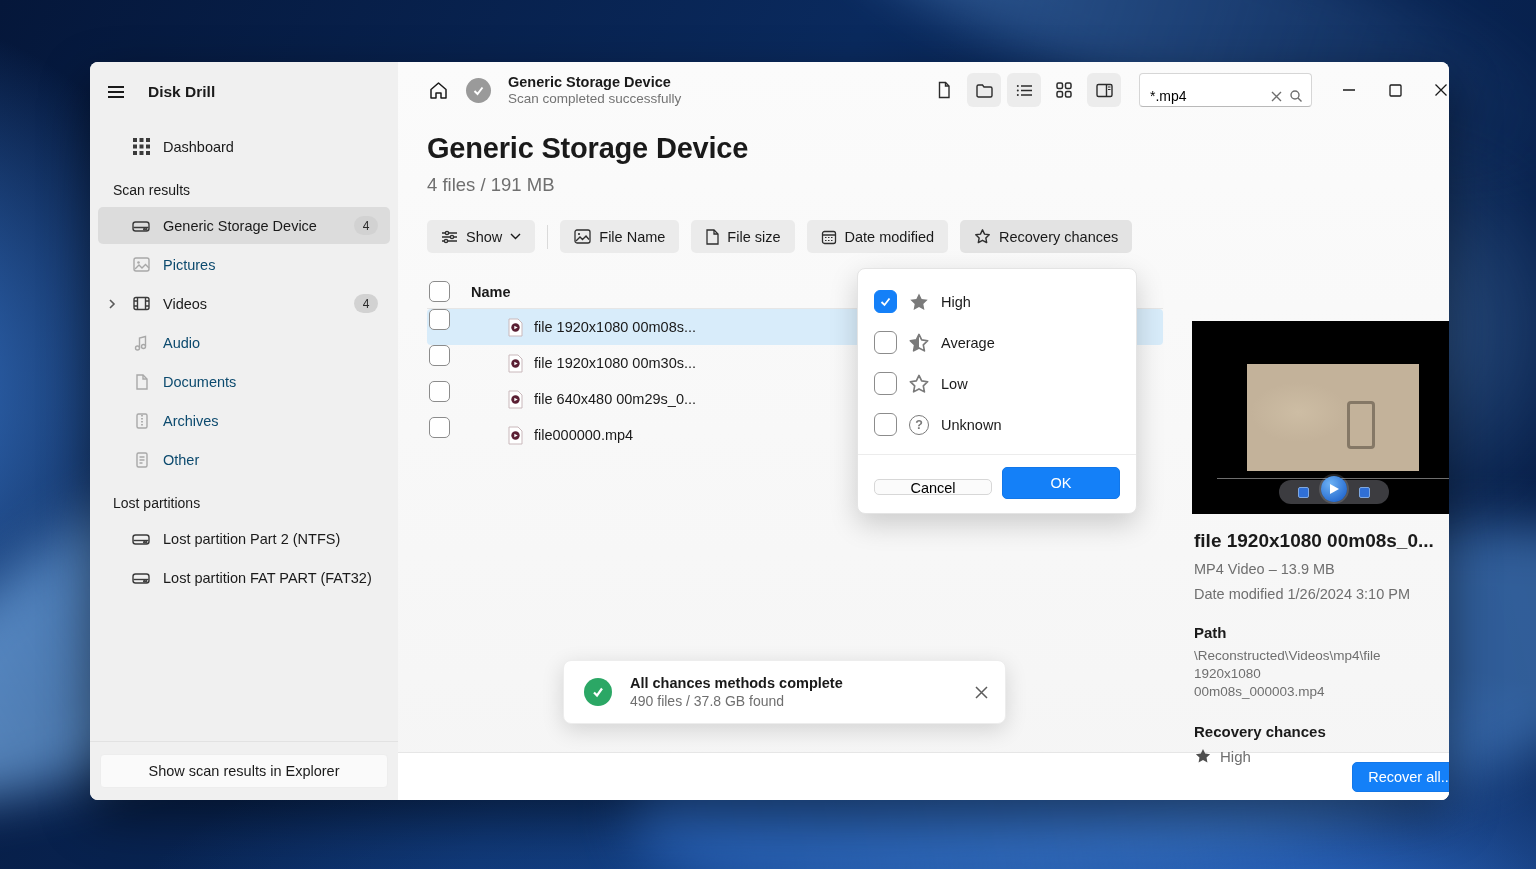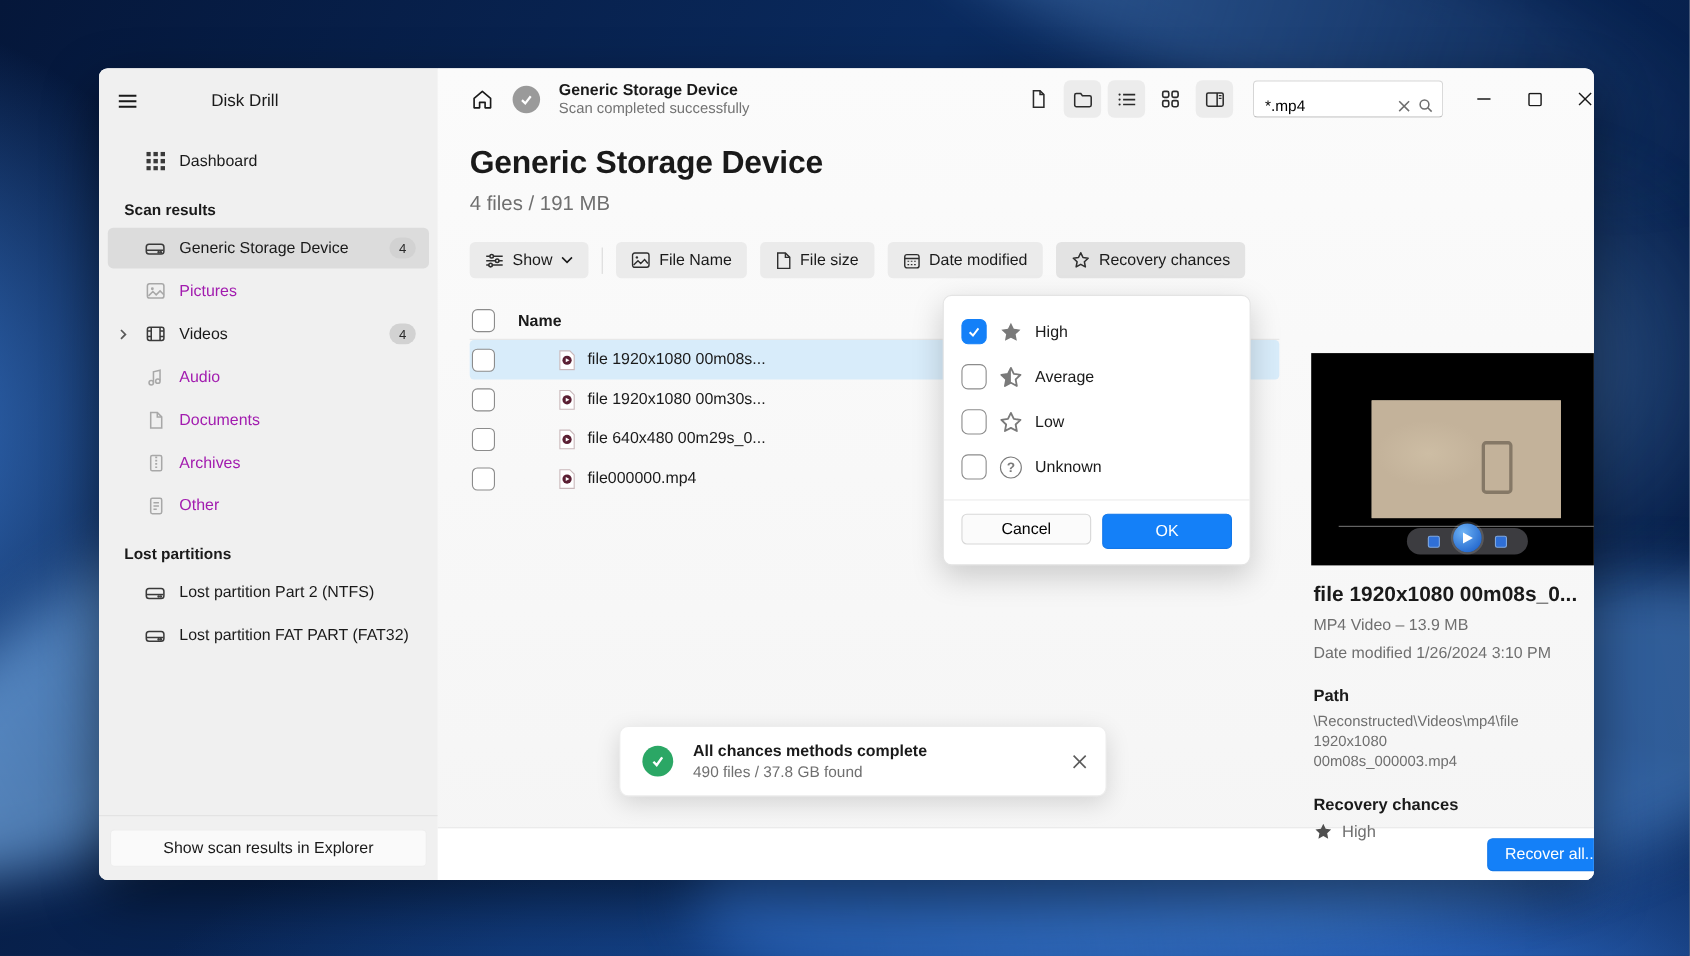--- a/index.html
+++ b/index.html
@@ -23,34 +23,34 @@
            background:radial-gradient(closest-side, rgba(110,168,230,.5), rgba(10,38,88,0)); }
 
   
   .window { position:absolute; left:90px; top:62px; width:1359px; height:738px;
             border-radius:8px; overflow:hidden; background:#fafafa;
             box-shadow:0 18px 50px rgba(0,0,0,.45); display:flex; }
 
   
   .sidebar { width:308px; background:#f0f0f0; display:flex; flex-direction:column; flex-shrink:0; }
   .sb-head { display:flex; align-items:center; gap:22px; padding:20px 16px 14px 16px; }
-  .sb-title { font-size:15.5px; font-weight:400;margin-left:44px; }
+  .sb-title { font-size:15.5px; font-weight:700; }
   .icon-btn { background:none; border:none; cursor:pointer; display:flex; align-items:center; justify-content:center; color:#1a1a1a; }
   .sb-item { display:flex; align-items:center; height:37px; margin:1px 8px; border-radius:5px;
              padding:0 12px 0 0; font-size:14.5px; cursor:pointer; position:relative; }
   .sb-item .chev { width:28px; display:flex; justify-content:center; color:#5a5a5a; }
   .sb-item .sp { width:28px; }
   .sb-item .ic { width:30px; display:flex; justify-content:center; color:#3a3a3a; }
   .sb-item .lbl { margin-left:7px; flex:1; white-space:nowrap; }
   .sb-item.selected { background:#dcdcdc; }
-  .sb-item.disabled { color:#a21caf; }
+  .sb-item.disabled { color:#0c4a6e; }
   .sb-item.disabled .ic { color:#a8a8a8; }
   .badge { background:#d2d2d2; border-radius:10px; min-width:24px; height:19px; font-size:12px;
            display:flex; align-items:center; justify-content:center; color:#2a2a2a; padding:0 7px; }
-  .sb-section { font-size:14px; font-weight:700; padding:16px 0 8px 23px; }
+  .sb-section { font-size:14px; font-weight:400; padding:16px 0 8px 23px; }
   .sb-footer { margin-top:auto; border-top:1px solid #e2e2e2; padding:12px 10px; }
   .sb-footer button { width:100%; height:34px; background:#fafafa; border:1px solid #ededed; border-radius:4px;
                       font-size:14.5px; font-family:inherit; color:#1a1a1a; cursor:pointer; }
 
   
   .main { flex:1; position:relative; display:flex; flex-direction:column;
           background:linear-gradient(#fbfbfb, #f5f5f5); }
   .topbar { height:56px; display:flex; align-items:center; padding:0 14px 0 30px; flex-shrink:0; }
   .scan-status { display:flex; align-items:center; gap:17px; }
   .check-circle { width:25px; height:25px; border-radius:50%; background:#9a9a9a; display:flex;
@@ -82,21 +82,21 @@
 
   .body-row { display:flex; margin-top:22px; min-height:0; }
   .table-area { width:736px; flex-shrink:0; }
   .thead { display:flex; align-items:center; height:34px; border-bottom:1px solid #e6e6e6; font-size:14.5px; font-weight:700; }
   .cb { width:21px; height:21px; border:1.5px solid #8c8c8c; border-radius:5px; background:#fff; flex-shrink:0; cursor:pointer; }
   .col-cb { width:44px; display:flex; justify-content:flex-start; padding-left:2px; }
   .col-name { flex:1; display:flex; align-items:center; }
   .col-rec { width:145px; display:flex; align-items:center; gap:6px; }
   .col-date { width:100px; }
   .sort-arrow { color:#4f4f4f; font-size:13px; margin-left:28px; }
-  .trow { display:flex; align-items:center; height:36px; border-radius:4px; font-size:14.5px; }
+  .trow { display:flex; height:36px; border-radius:4px; font-size:14.5px; }
   .trow.selected { background:#d8ecfa; }
   .fileic { margin:0 10px 0 36px; display:flex; }
   .rec-label { color:#6f6f6f; }
   .star { color:#5f5f5f; display:flex; }
   .date-cell { color:#4f4f4f; }
 
   
   .preview { margin-left:29px; width:286px; position:relative; }
   .preview-head { height:46px; display:flex; justify-content:flex-end; align-items:center; }
   .video { width:283px; height:193px; background:#000; position:relative; }
@@ -128,22 +128,22 @@
   .pop-cb { width:23px; height:23px; border:1.5px solid #8c8c8c; border-radius:6px; background:#fff; flex-shrink:0;
             display:flex; align-items:center; justify-content:center; }
   .pop-cb.checked { background:#1480f8; border-color:#1480f8; }
   .pop-label { font-size:14.5px; }
   .pop-icon { color:#7a7a7a; display:flex; width:22px; justify-content:center; }
   .qmark { width:20px; height:20px; border:1.7px solid #7a7a7a; border-radius:50%; display:flex; align-items:center;
            justify-content:center; font-size:12.5px; font-weight:700; color:#7a7a7a; }
   .qmark::before { content:"?"; }
   .pop-sep { height:1px; background:#ececec; margin:9px -16px 12px -16px; }
   .pop-btns { display:flex; gap:10px; }
-  .btn-cancel { flex:1; height:28px; background:#fbfbfb; border:1px solid #d7d7d7; border-radius:5px;
-                font-size:14.5px; font-family:inherit; cursor:pointer; }
+  .btn-cancel { flex:1; height:16px; background:#fbfbfb; border:1px solid #d7d7d7; border-radius:5px;
+                font-size:14.5px; font-family:inherit; cursor:pointer;margin-top:12px; }
   .btn-ok { flex:1; height:32px; background:#1480f8; border:1px solid #1277e9; border-radius:5px; color:#fff;
             font-size:14.5px; font-family:inherit; cursor:pointer; }
 
   
   .toast { position:absolute; left:165px; top:598px; width:443px; height:64px; background:#fff; border-radius:8px;
            box-shadow:0 6px 22px rgba(0,0,0,.14); border:1px solid #ededed; display:flex; align-items:center;
            padding:0 16px 0 20px; z-index:20; }
   .toast-ic { width:28px; height:28px; border-radius:50%; background:#2ba765; display:flex; align-items:center;
               justify-content:center; flex-shrink:0; }
   .toast-body { margin-left:18px; flex:1; }

